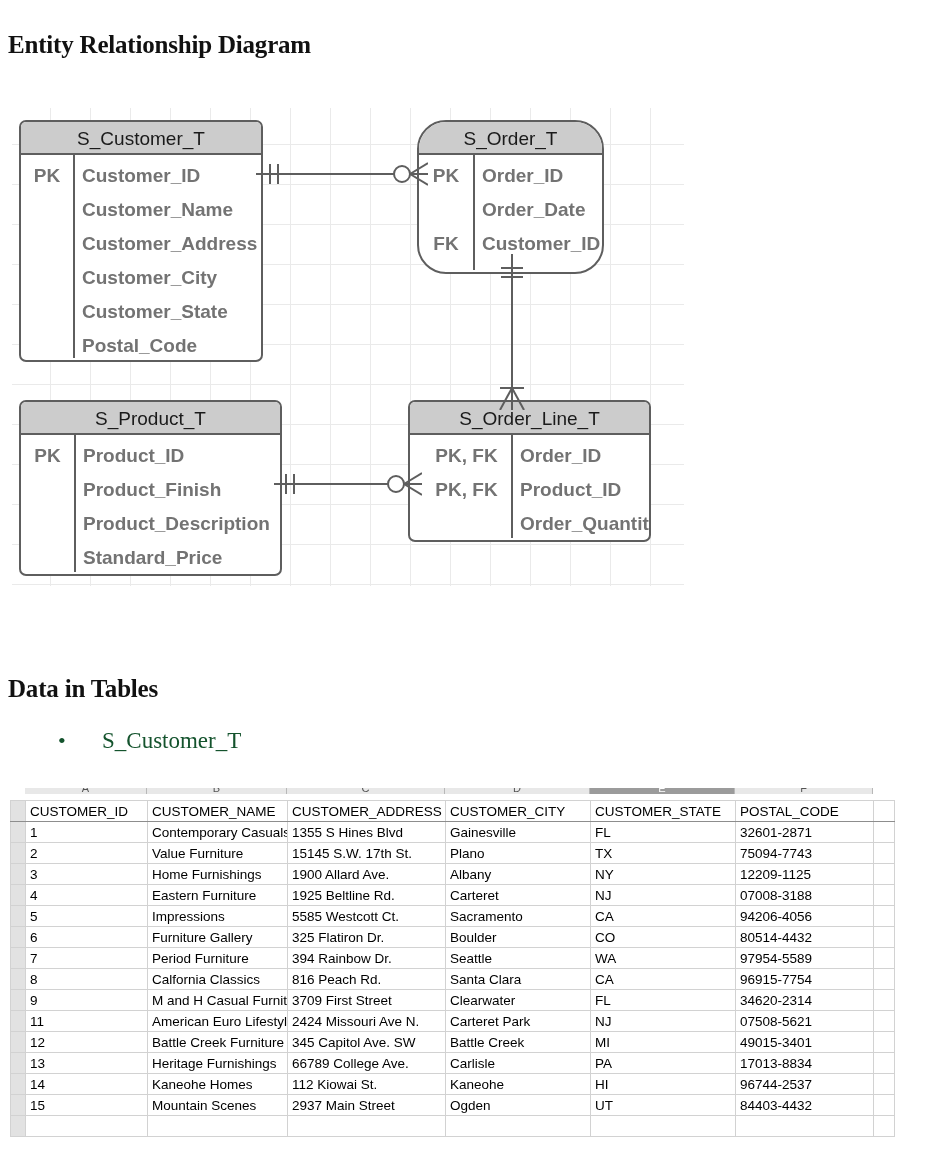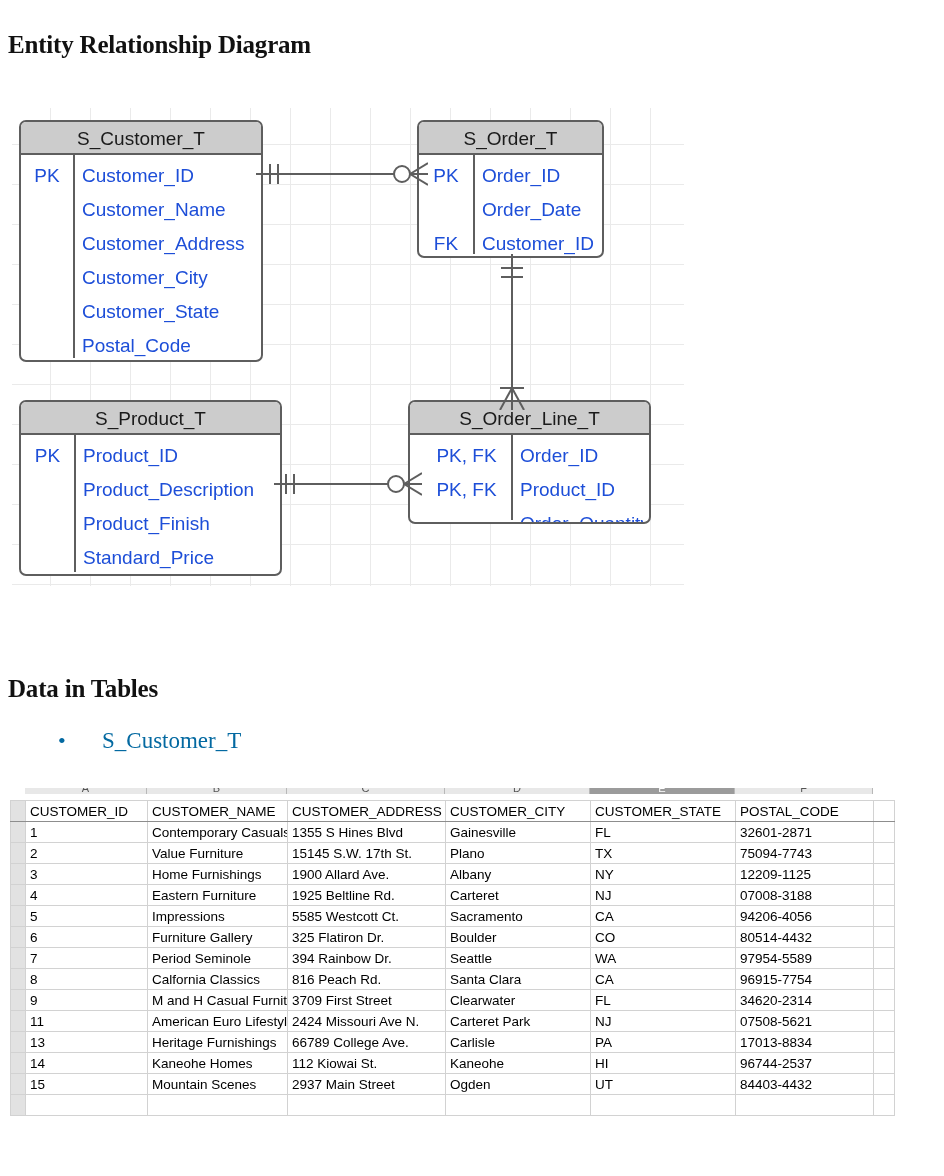--- a/index.html
+++ b/index.html
@@ -32,21 +32,21 @@
     left: 8px;
     top: 658px;
     font-size: 25px;
   }
   #subsection {
     position: absolute;
     left: 58px;
     top: 728px;
     font-family: "Liberation Serif", serif;
     font-size: 23px;
-    color: #0369a1;
+    color: #14532d;
   }
   #subsection .bullet {
     display: inline-block;
     width: 44px;
     font-size: 22px;
     line-height: 1;
   }
 
   
   #erd-canvas {
@@ -92,38 +92,39 @@
     padding-top: 4px;
   }
   .attr-col {
     flex: 1 1 auto;
     box-sizing: border-box;
     padding-left: 7px;
     padding-top: 4px;
   }
   .row-line {
     font-size: 19px;
-    color: #1d4ed8;
+    color: #737373;
     height: 34px;
     line-height: 34px;
     white-space: nowrap;
+    font-weight: bold;
   }
   .key-col .row-line {
     text-align: center;
     padding: 0 6px;
   }
 
   
   #ent-customer  { left: 7px;   top: 12px;  width: 244px; height: 242px; }
   #ent-customer .key-col { width: 54px; }
-  #ent-order     { left: 405px; top: 12px;  width: 187px; height: 138px; }
+  #ent-order     { left: 405px; top: 12px;  width: 187px; height: 154px; border-radius: 29px; }
   #ent-order .key-col { width: 56px; }
   #ent-product   { left: 7px;   top: 292px; width: 263px; height: 176px; }
   #ent-product .key-col { width: 55px; }
-  #ent-orderline { left: 396px; top: 292px; width: 243px; height: 124px; }
+  #ent-orderline { left: 396px; top: 292px; width: 243px; height: 142px; }
   #ent-orderline .key-col { width: 91px; margin-left: 12px; }
 
   
   .conn { position: absolute; }
   #conn-cust-order  { left: 244px; top: 48px;  width: 172px; height: 36px; }
   #conn-order-line  { left: 480px; top: 146px; width: 40px;  height: 156px; }
   #conn-prod-line   { left: 262px; top: 358px; width: 148px; height: 36px; }
 
   
   #sheet {
@@ -241,22 +242,22 @@
     <div class="entity-title">S_Product_T</div>
     <div class="entity-body">
       <div class="key-col">
         <div class="row-line">PK</div>
         <div class="row-line"></div>
         <div class="row-line"></div>
         <div class="row-line"></div>
       </div>
       <div class="attr-col">
         <div class="row-line">Product_ID</div>
+        <div class="row-line">Product_Finish</div>
         <div class="row-line">Product_Description</div>
-        <div class="row-line">Product_Finish</div>
         <div class="row-line">Standard_Price</div>
       </div>
     </div>
   </div>
 
   <div class="entity" id="ent-orderline">
     <div class="entity-title">S_Order_Line_T</div>
     <div class="entity-body">
       <div class="key-col">
         <div class="row-line">PK, FK</div>
@@ -405,21 +406,21 @@
         <td>Furniture Gallery</td>
         <td>325 Flatiron Dr.</td>
         <td>Boulder</td>
         <td>CO</td>
         <td>80514-4432</td>
         <td></td>
       </tr>
       <tr>
         <td class="rowhead"></td>
         <td class="num">7</td>
-        <td>Period Seminole</td>
+        <td>Period Furniture</td>
         <td>394 Rainbow Dr.</td>
         <td>Seattle</td>
         <td>WA</td>
         <td>97954-5589</td>
         <td></td>
       </tr>
       <tr>
         <td class="rowhead"></td>
         <td class="num">8</td>
         <td>Calfornia Classics</td>
@@ -444,20 +445,30 @@
         <td class="num">11</td>
         <td>American Euro Lifestyles</td>
         <td>2424 Missouri Ave N.</td>
         <td>Carteret Park</td>
         <td>NJ</td>
         <td>07508-5621</td>
         <td></td>
       </tr>
       <tr>
         <td class="rowhead"></td>
+        <td class="num">12</td>
+        <td>Battle Creek Furniture</td>
+        <td>345 Capitol Ave. SW</td>
+        <td>Battle Creek</td>
+        <td>MI</td>
+        <td>49015-3401</td>
+        <td></td>
+      </tr>
+      <tr>
+        <td class="rowhead"></td>
         <td class="num">13</td>
         <td>Heritage Furnishings</td>
         <td>66789 College Ave.</td>
         <td>Carlisle</td>
         <td>PA</td>
         <td>17013-8834</td>
         <td></td>
       </tr>
       <tr>
         <td class="rowhead"></td>

